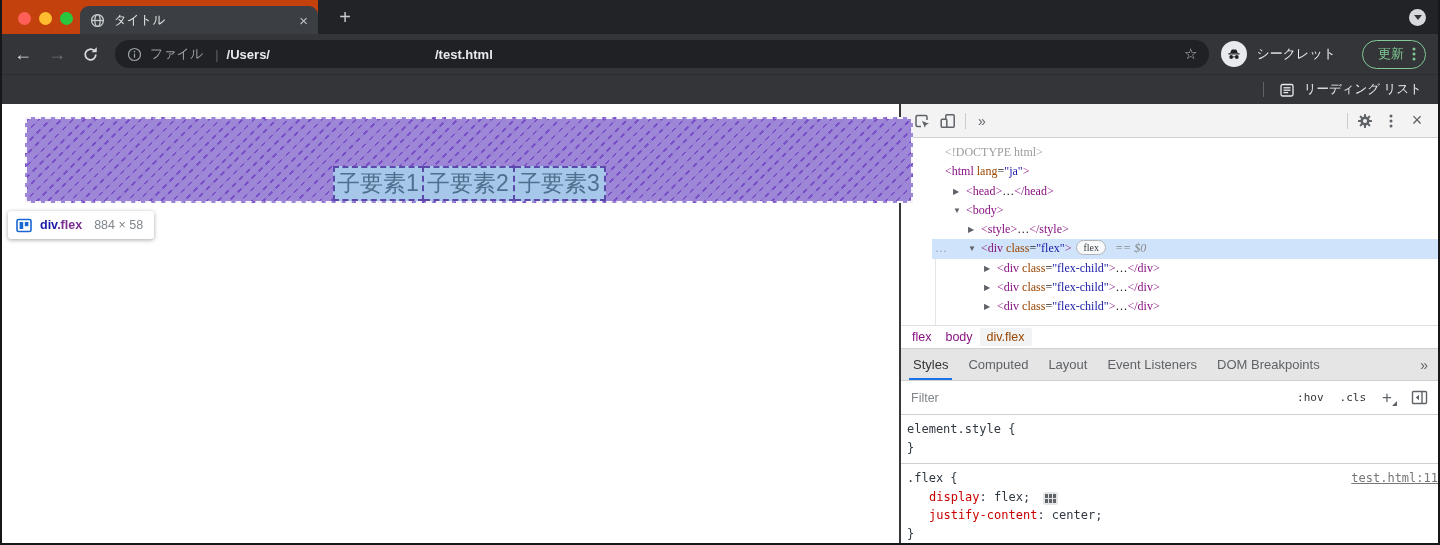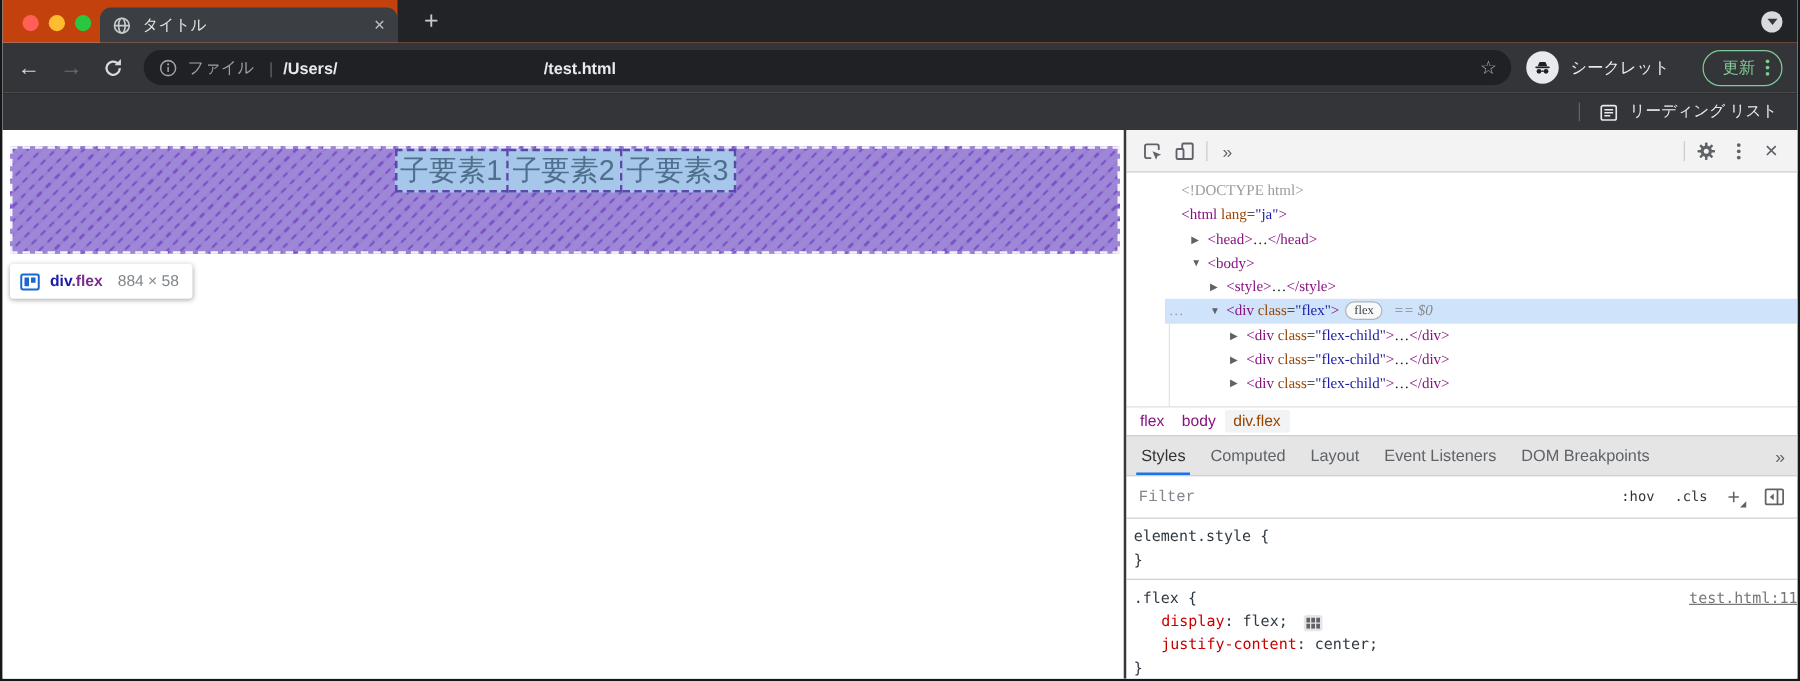--- a/index.html
+++ b/index.html
@@ -47,27 +47,27 @@
   
   .bookmarks{ height:30px; background:#333538; border-top:1px solid #2a2c2f; display:flex;
     align-items:center; justify-content:flex-end; padding-right:16px; gap:9px; }
   .bm-sep{ width:1px; height:15px; background:#5f6368; margin-right:6px; }
   .bm-label{ color:#e8eaed; font-size:12.5px; }
 
   
   .content{ display:flex; height:439px; }
   .page{ position:relative; width:899px; background:#fff; border-right:2px solid #36373a; }
 
-  .flex-overlay{ position:absolute; left:6px; top:13px; width:888px; height:86px;
+  .flex-overlay{ position:absolute; left:23px; top:13px; width:888px; height:86px;
     background-color:var(--ov-base);
     background-image:
       repeating-linear-gradient(45deg, rgba(157,135,214,0.85) 0 5px, rgba(157,135,214,0) 5px 10px),
       repeating-linear-gradient(135deg, var(--ov-line) 0 1.8px, transparent 1.8px 8px);
     border:2px dashed rgba(255,255,255,0.9);
-    display:flex; justify-content:center; align-items:flex-start; }
+    display:flex; justify-content:center; align-items:flex-end; }
   .flex-child{ width:91px; background:var(--child-bg); border:2px dashed var(--child-border);
     display:flex; align-items:center; justify-content:center; font-size:23px; color:#4e708e;
     white-space:nowrap; overflow:visible; }
   .flex-child + .flex-child{ border-left:none; }
 
   .el-tooltip{ position:absolute; left:6px; top:107px; height:28px; background:#fff;
     border-radius:3px; box-shadow:0 1px 4px rgba(0,0,0,.35); display:inline-flex; align-items:center;
     padding:0 11px 0 8px; gap:8px; font-size:12.5px; }
   .tt-tag{ font-weight:bold; color:#1a1aa6; }
   .tt-class{ font-weight:bold; color:#7b2e8e; }
@@ -106,21 +106,21 @@
   .bc-item{ padding:2px 7px; color:#881280; border-radius:2px; }
   .bc-item.active{ background:#f1f3f4; color:#994500; }
 
   .dt-side-tabs{ height:33px; background:#e5e5e5; border-top:1px solid #d0d0d0; border-bottom:1px solid #d0d0d0;
     display:flex; align-items:stretch; padding-left:2px; flex:none; }
   .dt-side-tabs .dt-more{ display:flex; align-items:center; margin-left:auto; padding-right:10px; }
 
   .dt-filter{ height:34px; border-bottom:1px solid #d0d0d0; display:flex; align-items:center;
     padding:0 10px; flex:none; }
   .dt-filter input{ flex:1; border:none; outline:none; font-size:12.5px; color:#3b82f6;
-    font-family:Liberation Mono, monospace; }
+    font-family:Liberation Sans, sans-serif; }
   .dt-filter input::placeholder{ color:#80868b; }
   .toggle{ font-family:"DejaVu Sans Mono","Liberation Mono",monospace; font-size:11px; color:#333;
     margin-left:16px; }
   .plus-btn{ position:relative; font-size:17px; color:#5f6368; margin-left:16px; padding-right:5px; }
   .plus-btn::after{ content:""; position:absolute; right:0; bottom:2px; width:0; height:0;
     border-left:5px solid transparent; border-bottom:5px solid #5f6368; }
   .side-toggle{ margin-left:14px; display:flex; align-items:center; }
 
   .dt-styles{ flex:1; font-family:"DejaVu Sans Mono","Liberation Mono",monospace; font-size:12px;
     line-height:18.5px; color:#303942; overflow:hidden; }

